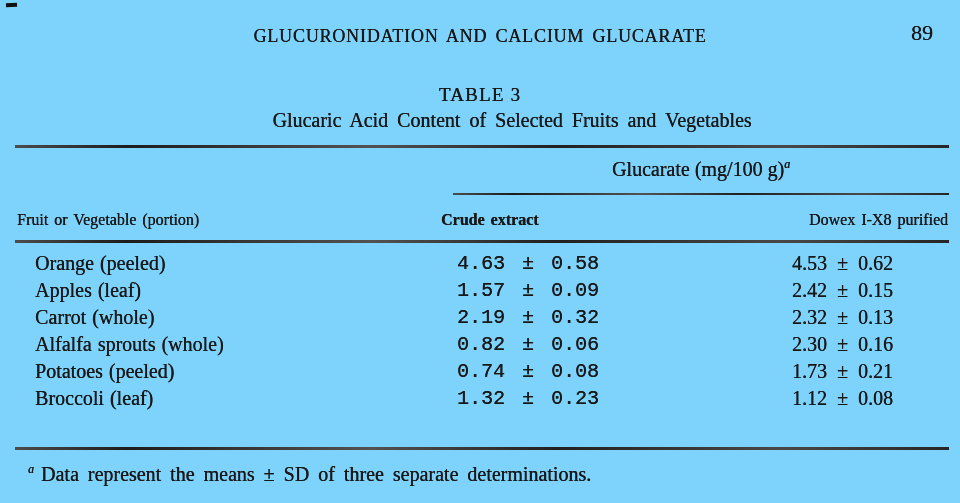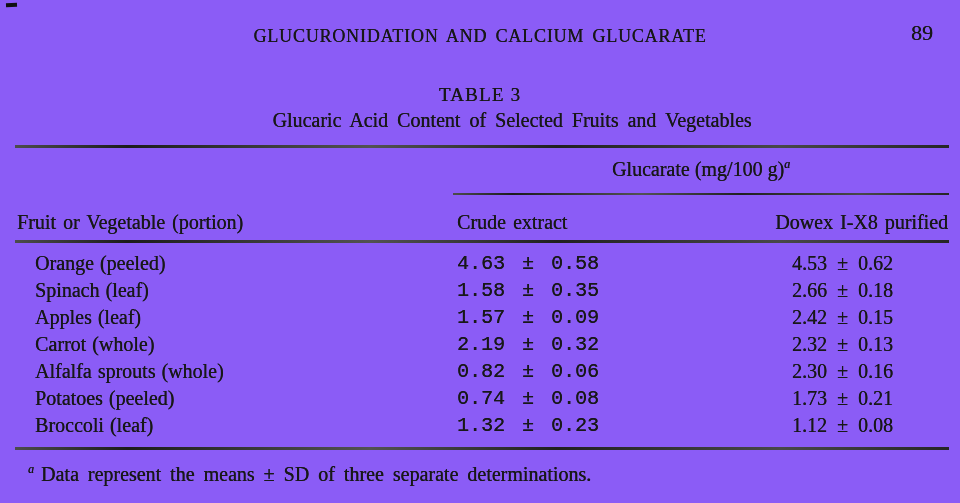--- a/index.html
+++ b/index.html
@@ -1,20 +1,20 @@
 <!DOCTYPE html>
 <html><head>
 <meta charset="utf-8">
 <style>
   html, body { margin: 0; padding: 0; background: #ffffff; }
   .page {
     position: relative;
     width: 960px;
     height: 503px;
-    background: #8b5cf6;
+    background: #7dd3fc;
     color: #181818;
     font-family: "Liberation Serif", "DejaVu Serif", serif;
     overflow: hidden;
     text-shadow: 0.3px 0 0 currentColor; 
   }
   .scan-mark {
     position: absolute; left: 6px; top: 3px;
     width: 11px; height: 4px; background: #101010;
     transform: rotate(-2deg);
   }
@@ -42,23 +42,23 @@
   .rule-spanner { top: 193px; height: 2px; left: 453px; }
   .rule-header  { top: 240px; height: 3px; }
   .rule-bottom  { top: 447px; height: 3px; }
   .spanner {
     position: absolute; top: 158px; left: 453px; right: 11px;
     text-align: center; font-size: 20px;
   }
   sup.fn {
     font-size: 12px; font-style: italic; line-height: 0; vertical-align: super;
   }
-  .col-head { position: absolute; top: 211px; font-size: 20px; word-spacing: 2px; }
+  .col-head { position: absolute; top: 211px; font-size: 16px; word-spacing: 2px; }
   .col-head-item  { left: 17px; }
-  .col-head-crude { left: 457px; }
+  .col-head-crude { left: 441px; font-weight: bold; }
   .col-head-dowex { right: 12px; }
   .tbody {
     position: absolute; top: 252px; left: 0; right: 0;
   }
   .trow { position: relative; height: 27px; font-size: 20px; text-align: right; }
   .cell { position: absolute; top: 0; white-space: nowrap; }
   .cell-item  { left: 35px; word-spacing: 1px; }
   .cell-crude { left: 457px; word-spacing: 5px; font-family: Liberation Mono, monospace; }
   .cell-dowex { left: 792px; word-spacing: 5px; }
   .footnote {
@@ -94,25 +94,20 @@
 
   <div class="rule rule-header"></div>
 
   <div class="tbody">
     <div class="trow">
       <span class="cell cell-item">Orange (peeled)</span>
       <span class="cell cell-crude">4.63 ± 0.58</span>
       <span class="cell cell-dowex">4.53 ± 0.62</span>
     </div>
     <div class="trow">
-      <span class="cell cell-item">Spinach (leaf)</span>
-      <span class="cell cell-crude">1.58 ± 0.35</span>
-      <span class="cell cell-dowex">2.66 ± 0.18</span>
-    </div>
-    <div class="trow">
       <span class="cell cell-item">Apples (leaf)</span>
       <span class="cell cell-crude">1.57 ± 0.09</span>
       <span class="cell cell-dowex">2.42 ± 0.15</span>
     </div>
     <div class="trow">
       <span class="cell cell-item">Carrot (whole)</span>
       <span class="cell cell-crude">2.19 ± 0.32</span>
       <span class="cell cell-dowex">2.32 ± 0.13</span>
     </div>
     <div class="trow">

